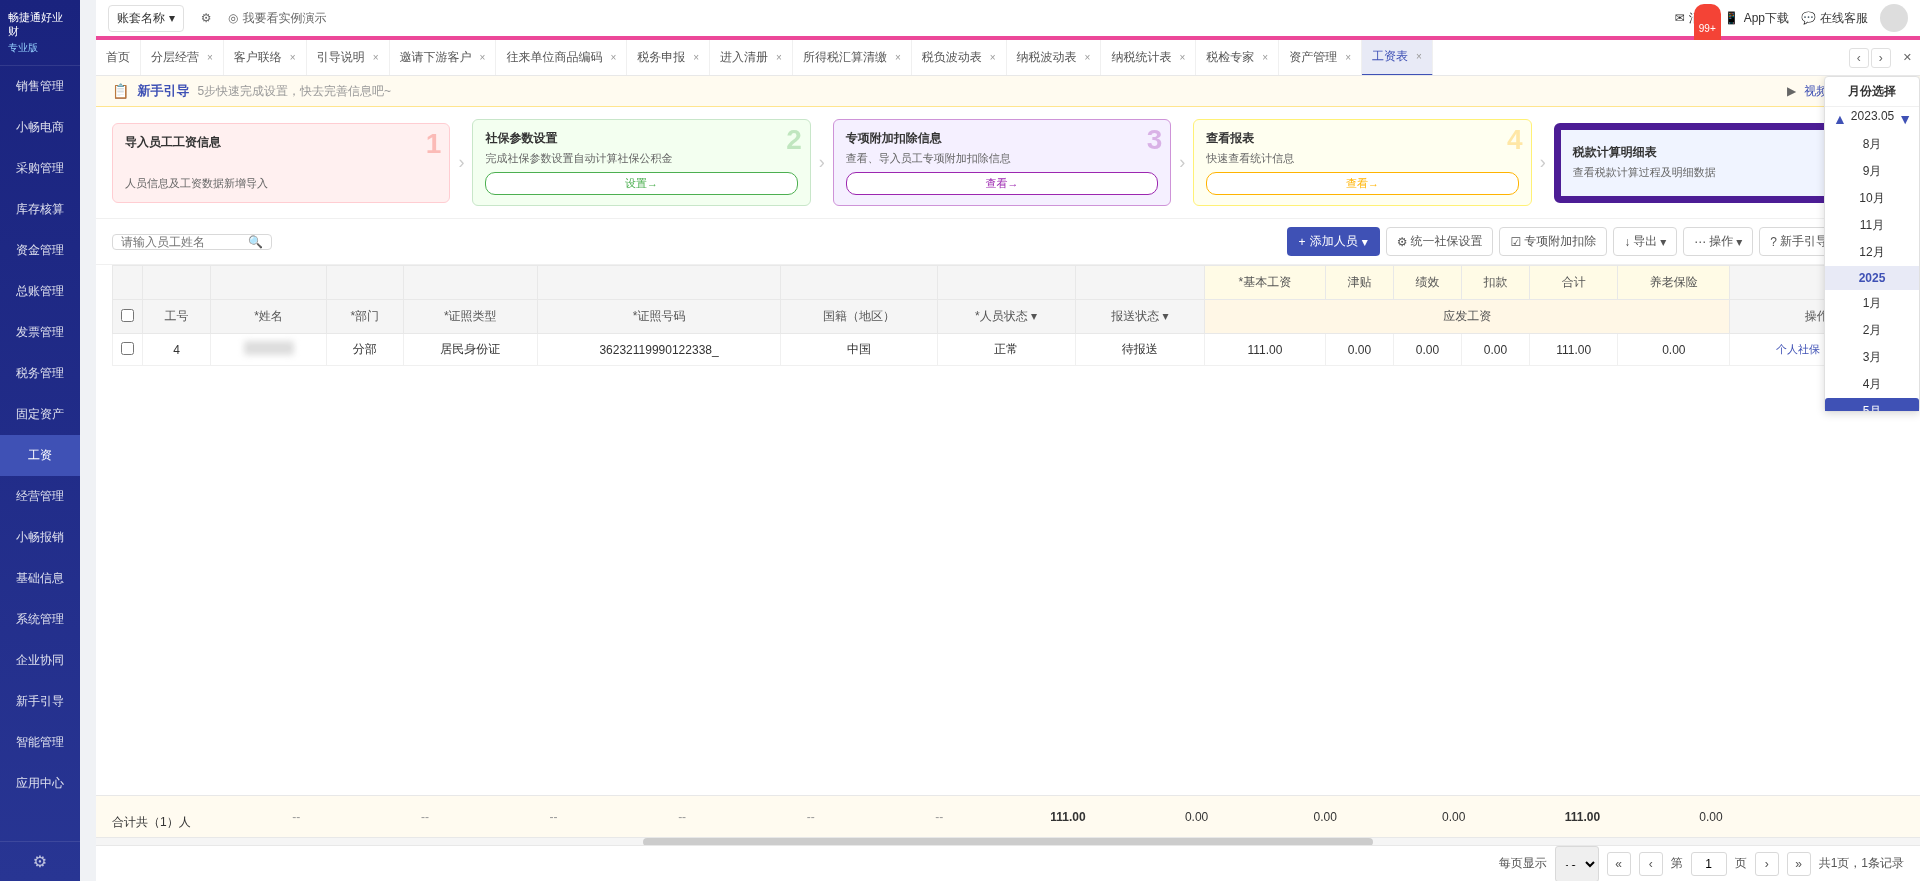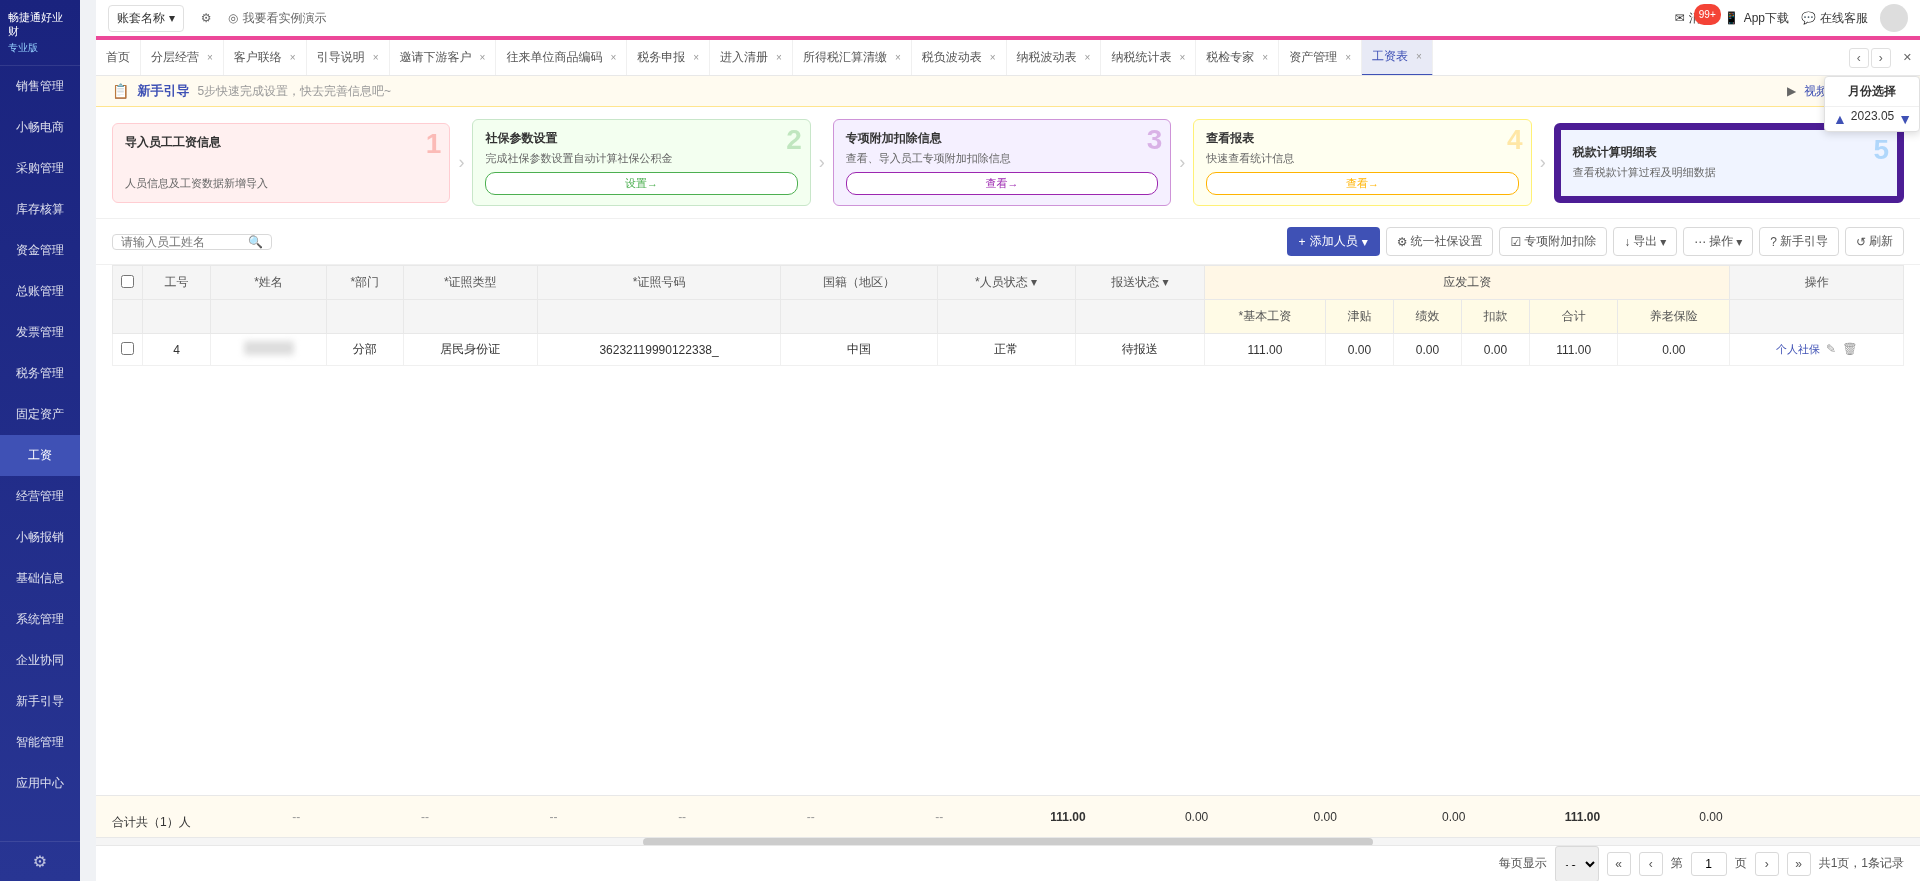--- a/index.html
+++ b/index.html
@@ -20,21 +20,21 @@
     .main-wrap { margin-left: 96px; display: flex; flex-direction: column; height: 881px; }
 
     
     .topbar { height: 40px; background: #fff; display: flex; align-items: center; padding: 0 12px; border-bottom: 4px solid #ec4899; gap: 8px; flex-shrink: 0; }
     .topbar-account { display: flex; align-items: center; gap: 4px; padding: 4px 8px; border: 1px solid #e0e0e0; border-radius: 4px; cursor: pointer; }
     .topbar-account-text { font-size: 12px; color: #333; max-width: 100px; overflow: hidden; text-overflow: ellipsis; white-space: nowrap; }
     .topbar-settings { width: 28px; height: 28px; display: flex; align-items: center; justify-content: center; cursor: pointer; color: #666; }
     .topbar-demo { display: flex; align-items: center; gap: 4px; color: #666; cursor: pointer; font-size: 12px; }
     .topbar-right { margin-left: auto; display: flex; align-items: center; gap: 12px; }
     .topbar-msg { position: relative; display: flex; align-items: center; gap: 4px; cursor: pointer; color: #333; font-size: 12px; }
-    .badge { background: #f44336; color: #fff; border-radius: 10px; padding: 5px 5px; font-size: 10px; position: absolute; top: -6px; right: -8px; }
+    .badge { background: #f44336; color: #fff; border-radius: 10px; padding: 19px 5px; font-size: 10px; position: absolute; top: -6px; right: -8px; }
     .topbar-app { display: flex; align-items: center; gap: 4px; cursor: pointer; font-size: 12px; color: #333; }
     .topbar-service { display: flex; align-items: center; gap: 4px; cursor: pointer; font-size: 12px; color: #333; }
     .topbar-avatar { width: 28px; height: 28px; border-radius: 50%; background: #ddd; cursor: pointer; }
 
     
     .nav-tabs-bar { height: 36px; background: #fff; display: flex; align-items: center; border-bottom: 1px solid #e8e8e8; flex-shrink: 0; overflow: hidden; position: relative; }
     .nav-tabs-scroll { display: flex; align-items: center; overflow: hidden; flex: 1; height: 36px; }
     .nav-tab { height: 36px; padding: 0 10px; display: flex; align-items: center; gap: 4px; cursor: pointer; white-space: nowrap; font-size: 12px; color: #555; border-right: 1px solid #f0f0f0; flex-shrink: 0; }
     .nav-tab.active { background: #e8eaf6; color: #3f51b5; border-bottom: 2px solid #3f51b5; }
     .nav-tab .close-btn { color: #999; margin-left: 4px; font-size: 10px; cursor: pointer; }
@@ -306,49 +306,49 @@
             <span>↺</span>
             <span>刷新</span>
           </button>
         </div>
       </div>
 
       <div class="table-wrap">
         <table>
           <thead>
             <tr>
+              <th></th>
+              <th></th>
+              <th></th>
+              <th></th>
+              <th></th>
+              <th></th>
+              <th></th>
+              <th></th>
+              <th></th>
+              <th class="group-header">*基本工资</th>
+              <th class="group-header">津贴</th>
+              <th class="group-header">绩效</th>
+              <th class="group-header">扣款</th>
+              <th class="group-header">合计</th>
+              <th class="group-header">养老保险</th>
+              <th></th>
+            </tr>
+            <tr>
               <th class="checkbox-cell"><input type="checkbox" style=""></th>
               <th>工号</th>
               <th>*姓名</th>
               <th>*部门</th>
               <th>*证照类型</th>
               <th>*证照号码</th>
               <th>国籍（地区）</th>
               <th>*人员状态 ▾</th>
               <th>报送状态 ▾</th>
               <th colspan="6" class="apply-wage-header group-header">应发工资</th>
               <th>操作</th>
-            </tr>
-            <tr>
-              <th></th>
-              <th></th>
-              <th></th>
-              <th></th>
-              <th></th>
-              <th></th>
-              <th></th>
-              <th></th>
-              <th></th>
-              <th class="group-header">*基本工资</th>
-              <th class="group-header">津贴</th>
-              <th class="group-header">绩效</th>
-              <th class="group-header">扣款</th>
-              <th class="group-header">合计</th>
-              <th class="group-header">养老保险</th>
-              <th></th>
             </tr>
           </thead>
           <tbody id="table-body">
               <tr>
     <td class="checkbox-cell"><input type="checkbox" style=""></td>
     <td>4</td>
     <td><span class="name-blur"></span></td>
     <td>分部</td>
     <td>居民身份证</td>
     <td>36232119990122338_</td>
@@ -414,15 +414,28 @@
 
     <div class="month-panel" id="month-panel">
       <div class="month-panel-header">
         <span>月份选择</span>
       </div>
       <div class="month-panel-nav">
         <span class="month-nav-btn">▲</span>
         <span>2023.05</span>
         <span class="month-nav-btn">▼</span>
       </div>
+      <div class="month-panel-scroll" id="month-list-container">
+          <div class="month-item">8月</div>
+          <div class="month-item">9月</div>
+          <div class="month-item">10月</div>
+          <div class="month-item">11月</div>
+          <div class="month-item">12月</div>
+          <div class="month-item year-label">2025</div>
+          <div class="month-item">1月</div>
+          <div class="month-item">2月</div>
+          <div class="month-item">3月</div>
+          <div class="month-item">4月</div>
+          <div class="month-item active">5月</div>
+        </div>
     </div>
   </div>
 </div>
 
 </body></html>

